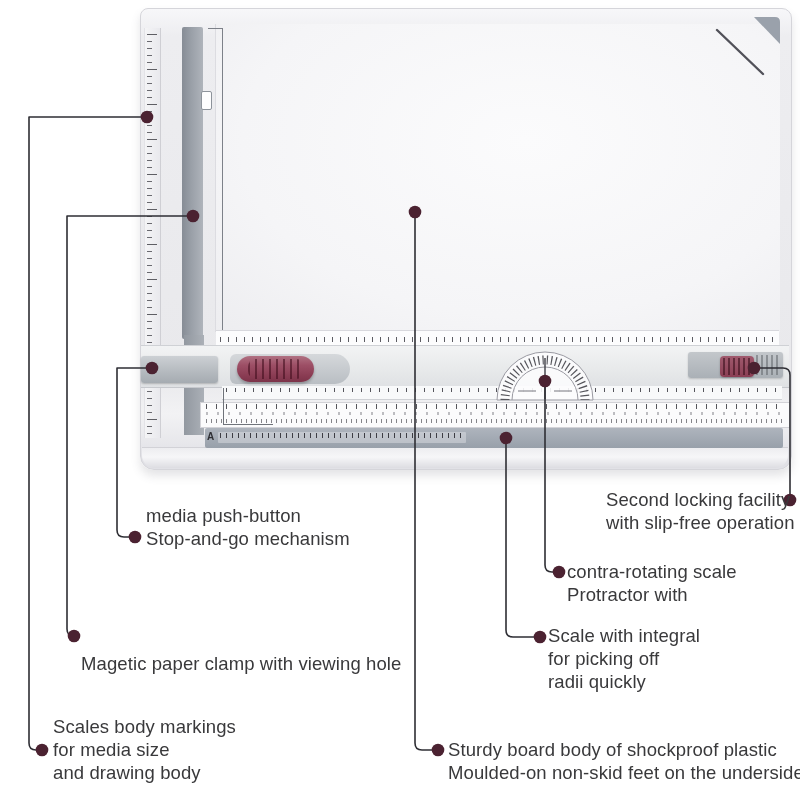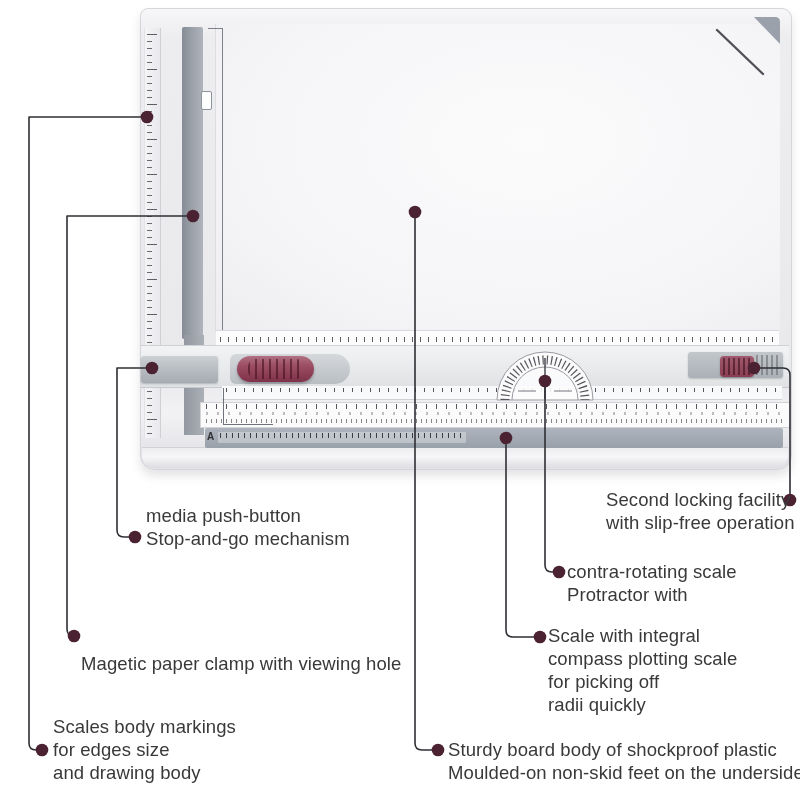--- a/index.html
+++ b/index.html
@@ -196,37 +196,36 @@
     <div>media push-button</div>
     <div>Stop-and-go mechanism</div>
   </div>
 
   <div class="abs callout-label" style="left:81px;top:615px;margin-top:37px;">
     <div>Magetic paper clamp with viewing hole</div>
   </div>
 
   <div class="abs callout-label" style="left:53px;top:715px;">
     <div>Scales body markings</div>
-    <div>for edges size</div>
+    <div>for media size</div>
     <div>and drawing body</div>
   </div>
 
   <div class="abs callout-label" style="left:606px;top:488px;">
     <div>Second locking facility</div>
     <div>with slip-free operation</div>
   </div>
 
   <div class="abs callout-label" style="left:567px;top:560px;">
     <div>contra-rotating scale</div>
     <div>Protractor with</div>
   </div>
 
   <div class="abs callout-label" style="left:548px;top:624px;">
     <div>Scale with integral</div>
-    <div>compass plotting scale</div>
     <div>for picking off</div>
     <div>radii quickly</div>
   </div>
 
   <div class="abs callout-label" style="left:448px;top:738px;">
     <div>Sturdy board body of shockproof plastic</div>
     <div>Moulded-on non-skid feet on the underside</div>
   </div>
 
 </div>

